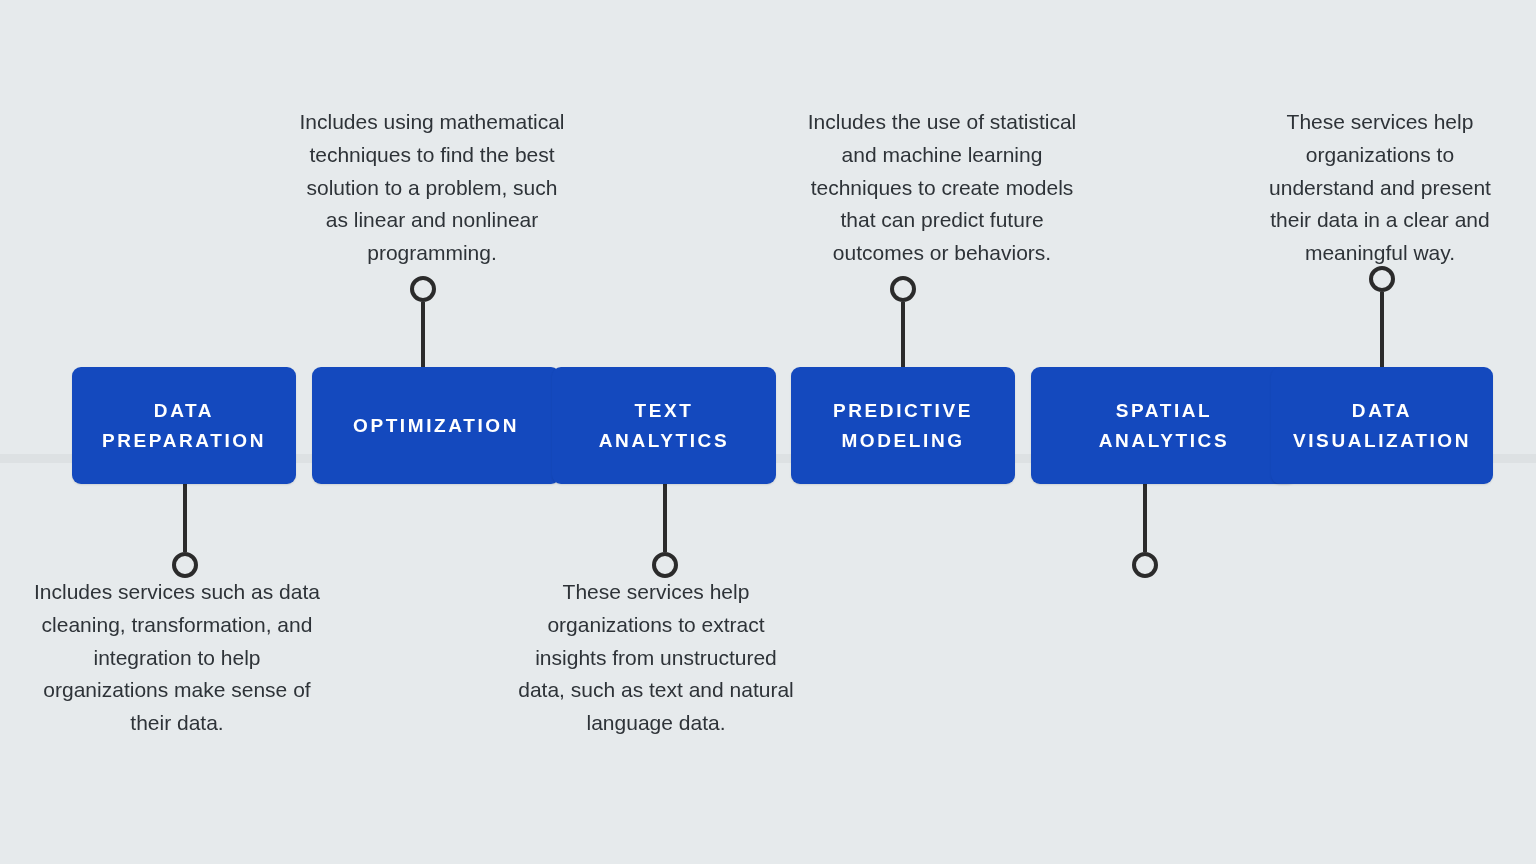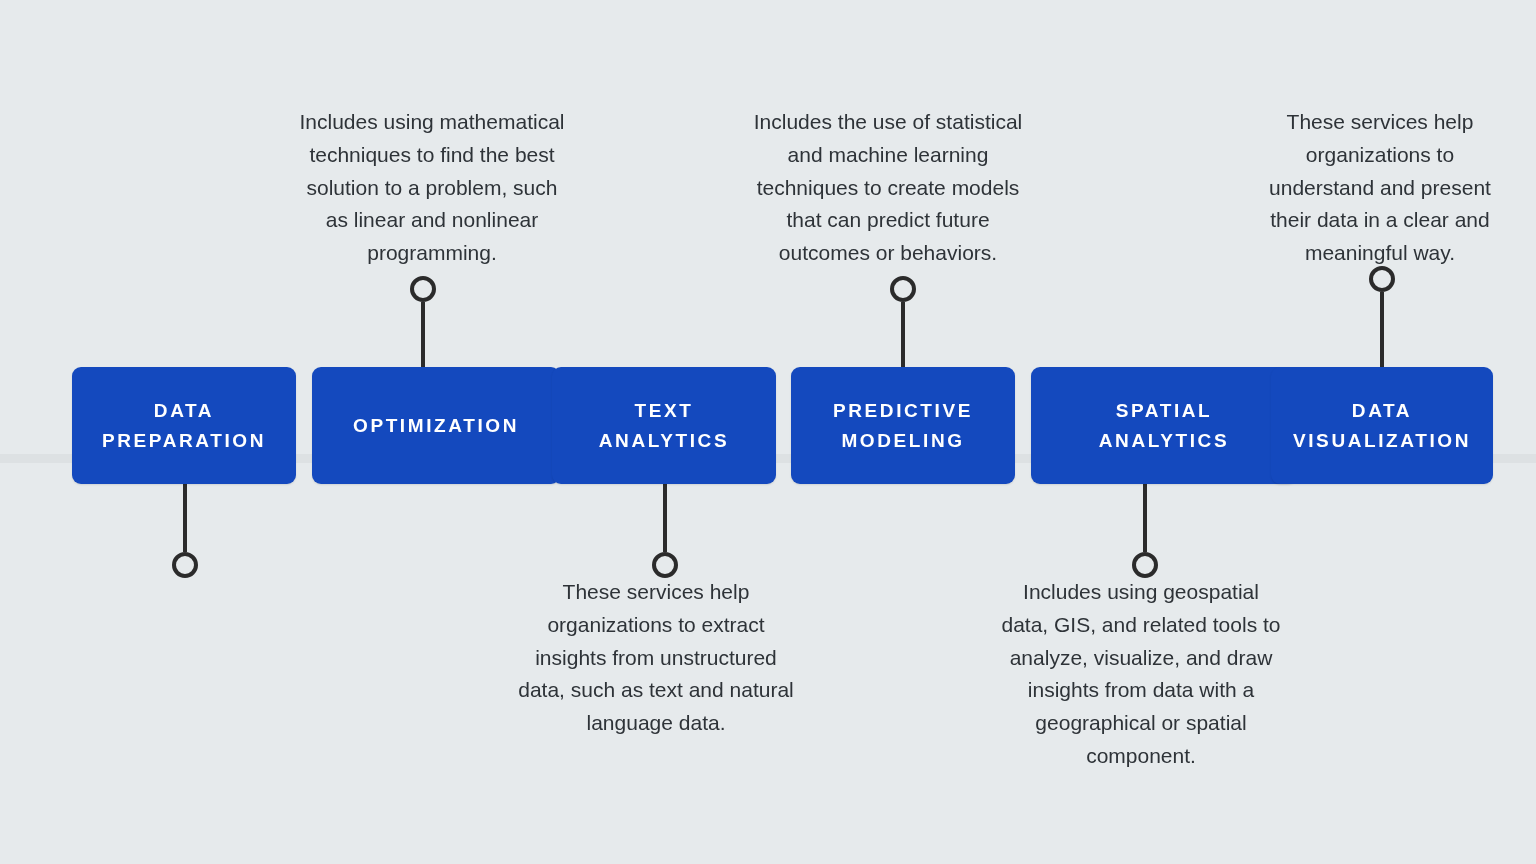--- a/index.html
+++ b/index.html
@@ -153,39 +153,38 @@
     <span class="box-label">DATA
 VISUALIZATION</span>
   </div>
 
   <div class="desc top" style="left:286px; width:292px;">Includes using mathematical
 techniques to find the best
 solution to a problem, such
 as linear and nonlinear
 programming.</div>
 
-  <div class="desc top" style="left:742px; width:292px;">Includes the use of statistical
+  <div class="desc top" style="left:796px; width:292px;">Includes the use of statistical
 and machine learning
 techniques to create models
 that can predict future
 outcomes or behaviors.</div>
 
   <div class="desc top" style="left:1240px; width:280px;">These services help
 organizations to
 understand and present
 their data in a clear and
 meaningful way.</div>
 
+  <div class="desc" style="left:30px; width:294px; top:576px;">Includes services such as data
+cleaning, transformation, and
+integration to help
+organizations make sense of
+their data.</div>
 
   <div class="desc" style="left:512px; width:288px; top:576px;">These services help
 organizations to extract
 insights from unstructured
 data, such as text and natural
 language data.</div>
 
-  <div class="desc" style="left:996px; width:290px; top:576px;">Includes using geospatial
-data, GIS, and related tools to
-analyze, visualize, and draw
-insights from data with a
-geographical or spatial
-component.</div>
 
 </div>
 
 </body></html>

